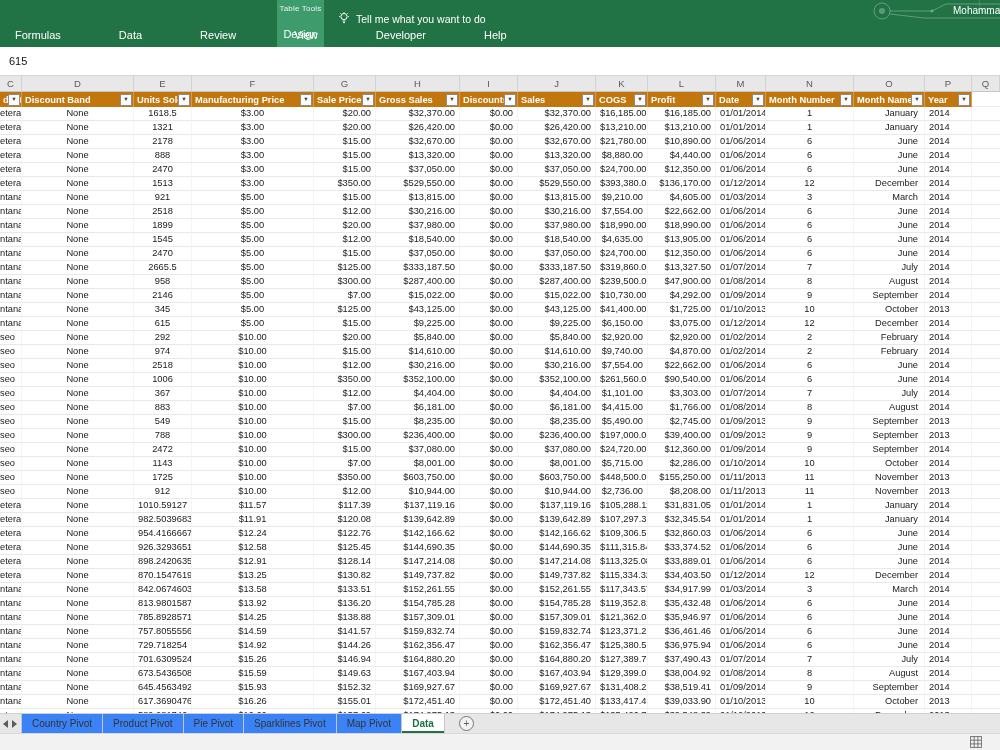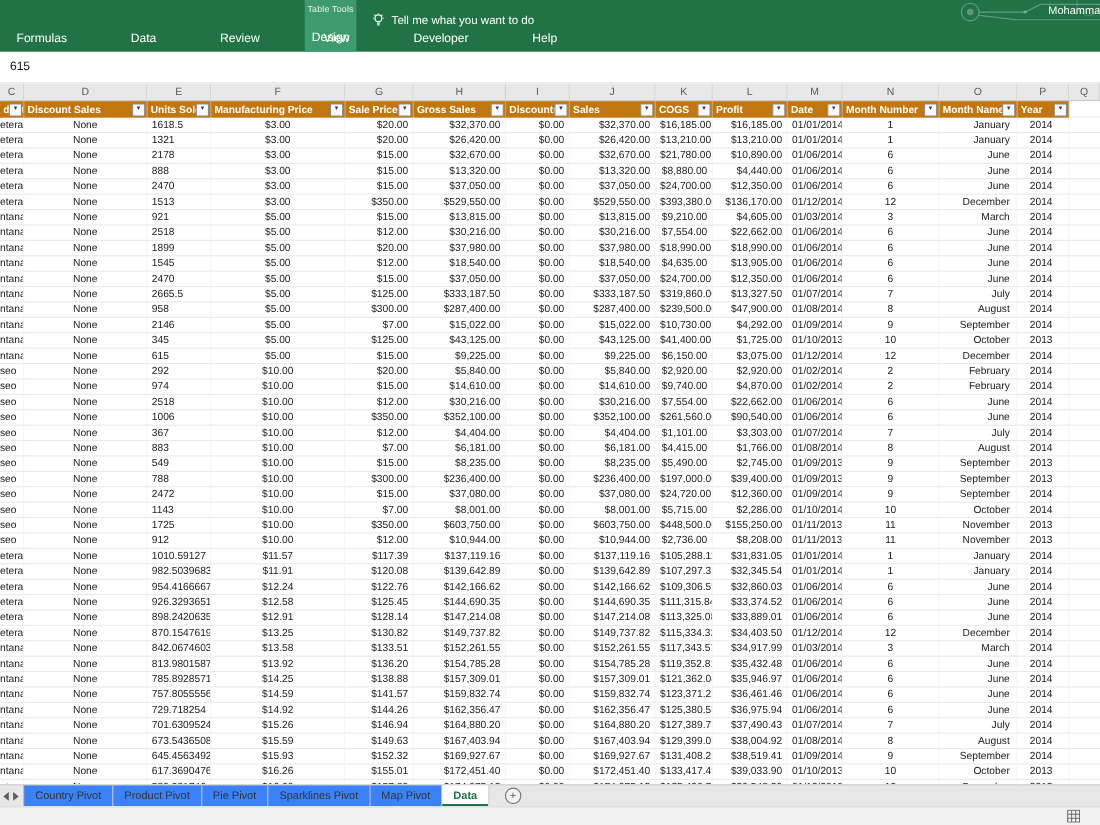--- a/index.html
+++ b/index.html
@@ -44,26 +44,26 @@
     position:absolute;right:1px;top:2px;width:10px;height:10px;background:#fafafa;
     border:1px solid #8c8c8c;border-radius:1px;display:flex;align-items:center;justify-content:center;
     color:#3c3c3c;font-size:5.5px;line-height:1;font-weight:normal;
   }
   tbody td{
     height:13.45px;font-size:9.3px;color:#1a1a1a;padding:0 4px;line-height:13px;
     border-bottom:1px solid #e9e9e9;border-right:1px solid #f4f4f4;
   }
   td.c0{text-align:left;padding-left:0;}
   td.c1{text-align:center;}
-  td.c2{text-align:left;margin-left:48px;}
+  td.c2{text-align:center;margin-left:48px;}
   td.c3{text-align:center;}
   td.c4,td.c5,td.c6,td.c7,td.c8,td.c9,td.c10{text-align:right;}
   td.c11{text-align:center;}
   td.c12{text-align:right;padding-right:6px;}
-  td.c13{text-align:center;padding-right:7px;}
+  td.c13{text-align:left;padding-right:7px;}
   td.c14{border-right:none;}
 
   
   .sheetbar{height:20px;flex:none;background:#E7E7E7;border-top:1px solid #cfcfcf;display:flex;align-items:stretch;box-sizing:border-box;}
   .navs{display:flex;align-items:center;padding:0 4px 0 3px;}
   .tri{width:0;height:0;border:4px solid transparent;display:inline-block;}
   .tri-left{border-right:5px solid #5c5c5c;border-left:none;margin-right:4px;}
   .tri-right{border-left:5px solid #5c5c5c;border-right:none;}
   .sheet-tabs{display:flex;align-items:stretch;}
   .stab{
@@ -161,21 +161,21 @@
             <th class="colletter">K</th>
             <th class="colletter">L</th>
             <th class="colletter">M</th>
             <th class="colletter">N</th>
             <th class="colletter">O</th>
             <th class="colletter">P</th>
             <th class="colletter">Q</th>
           </tr>
         <tr id="header-row">
             <th class="h-cell"><span>duct</span><span class="filter-btn">▼</span></th>
-            <th class="h-cell"><span>Discount Sales</span><span class="filter-btn">▼</span></th>
+            <th class="h-cell"><span>Discount Band</span><span class="filter-btn">▼</span></th>
             <th class="h-cell"><span>Units Sold</span><span class="filter-btn">▼</span></th>
             <th class="h-cell"><span>Manufacturing Price</span><span class="filter-btn">▼</span></th>
             <th class="h-cell"><span>Sale Price</span><span class="filter-btn">▼</span></th>
             <th class="h-cell"><span>Gross Sales</span><span class="filter-btn">▼</span></th>
             <th class="h-cell"><span>Discounts</span><span class="filter-btn">▼</span></th>
             <th class="h-cell"><span>Sales</span><span class="filter-btn">▼</span></th>
             <th class="h-cell"><span>COGS</span><span class="filter-btn">▼</span></th>
             <th class="h-cell"><span>Profit</span><span class="filter-btn">▼</span></th>
             <th class="h-cell"><span>Date</span><span class="filter-btn">▼</span></th>
             <th class="h-cell"><span>Month Number</span><span class="filter-btn">▼</span></th>

